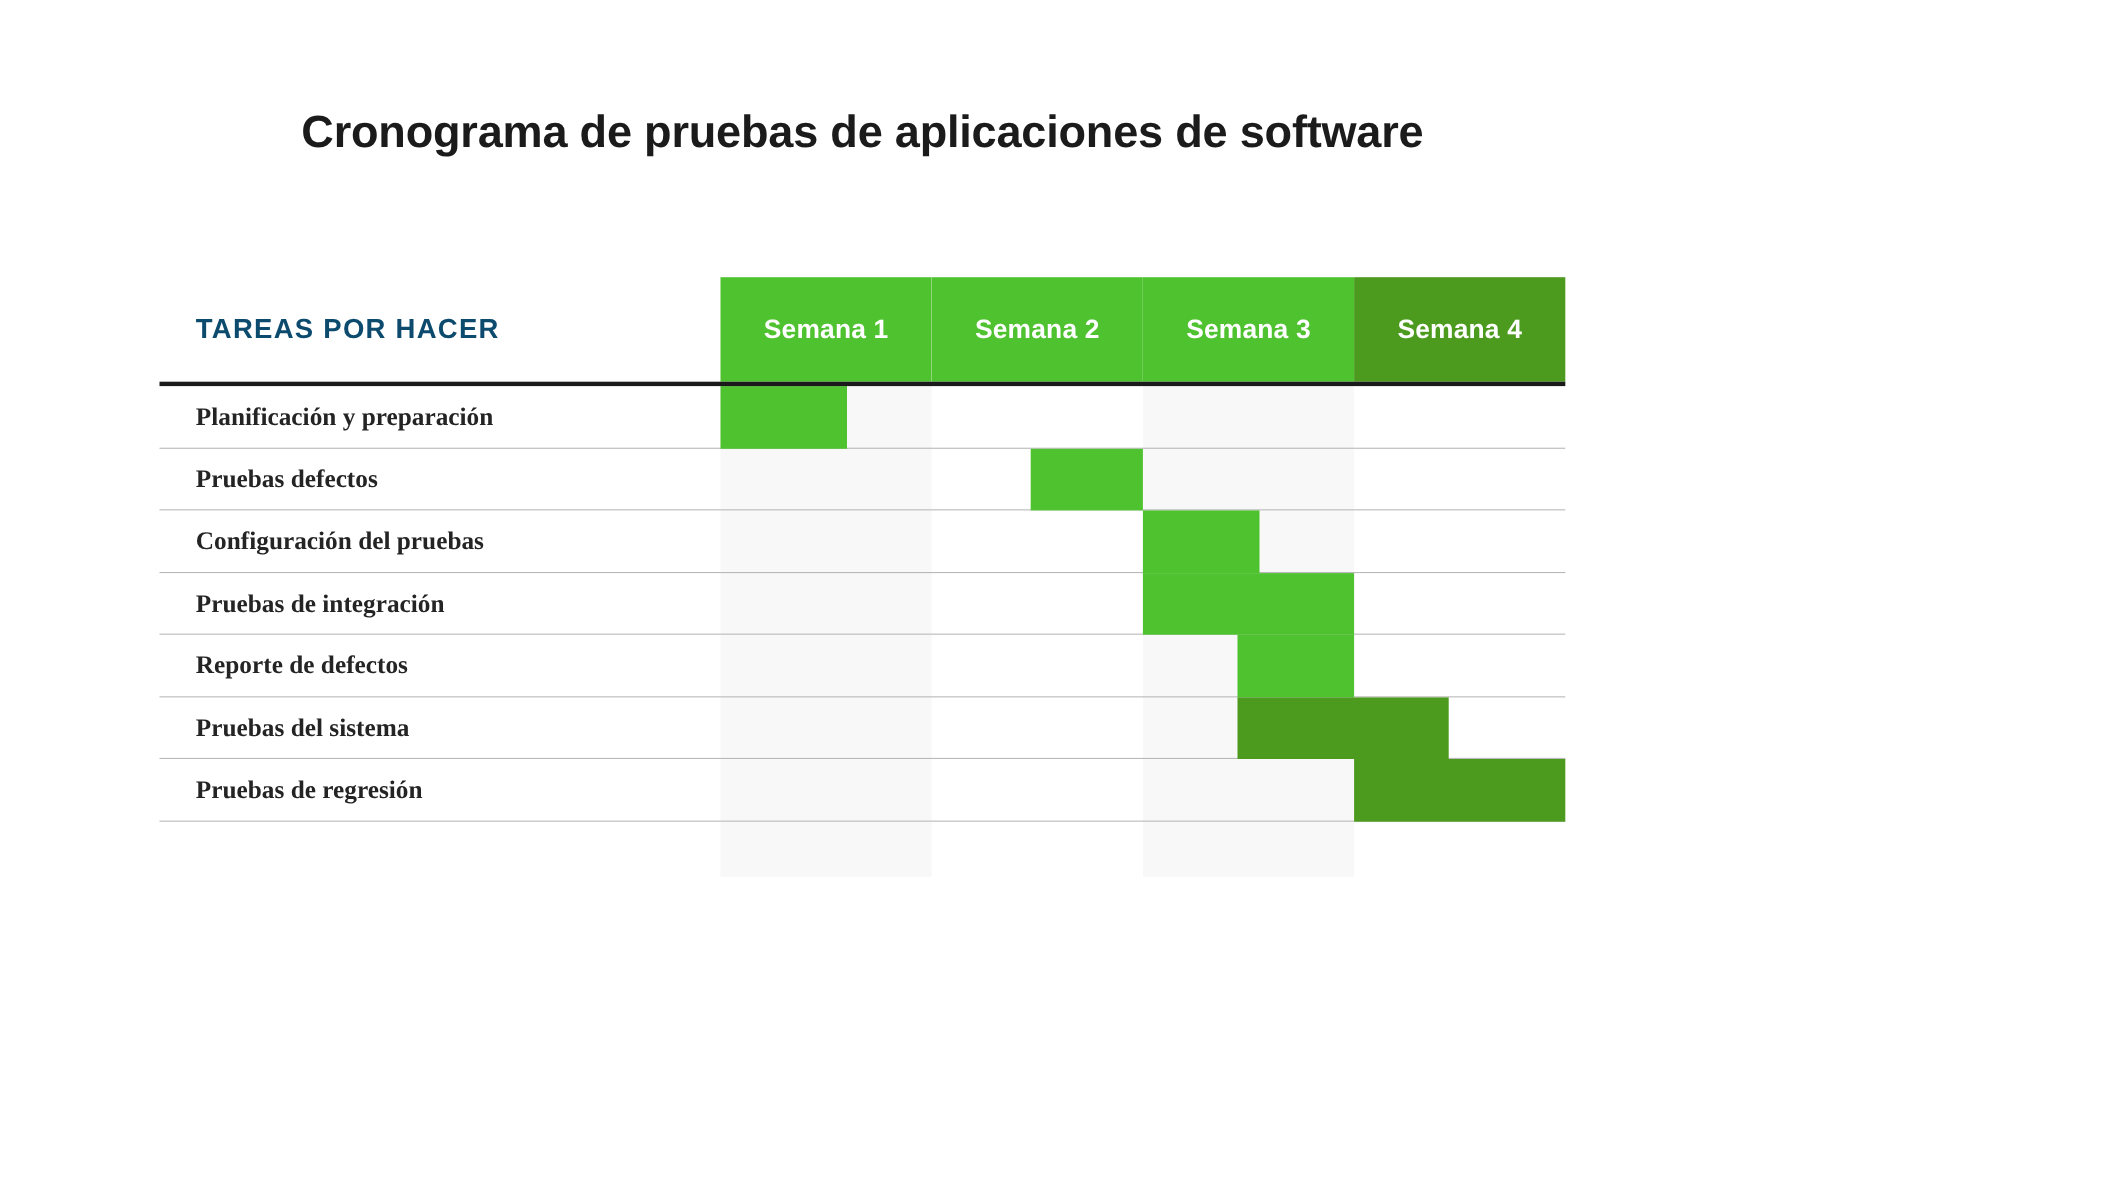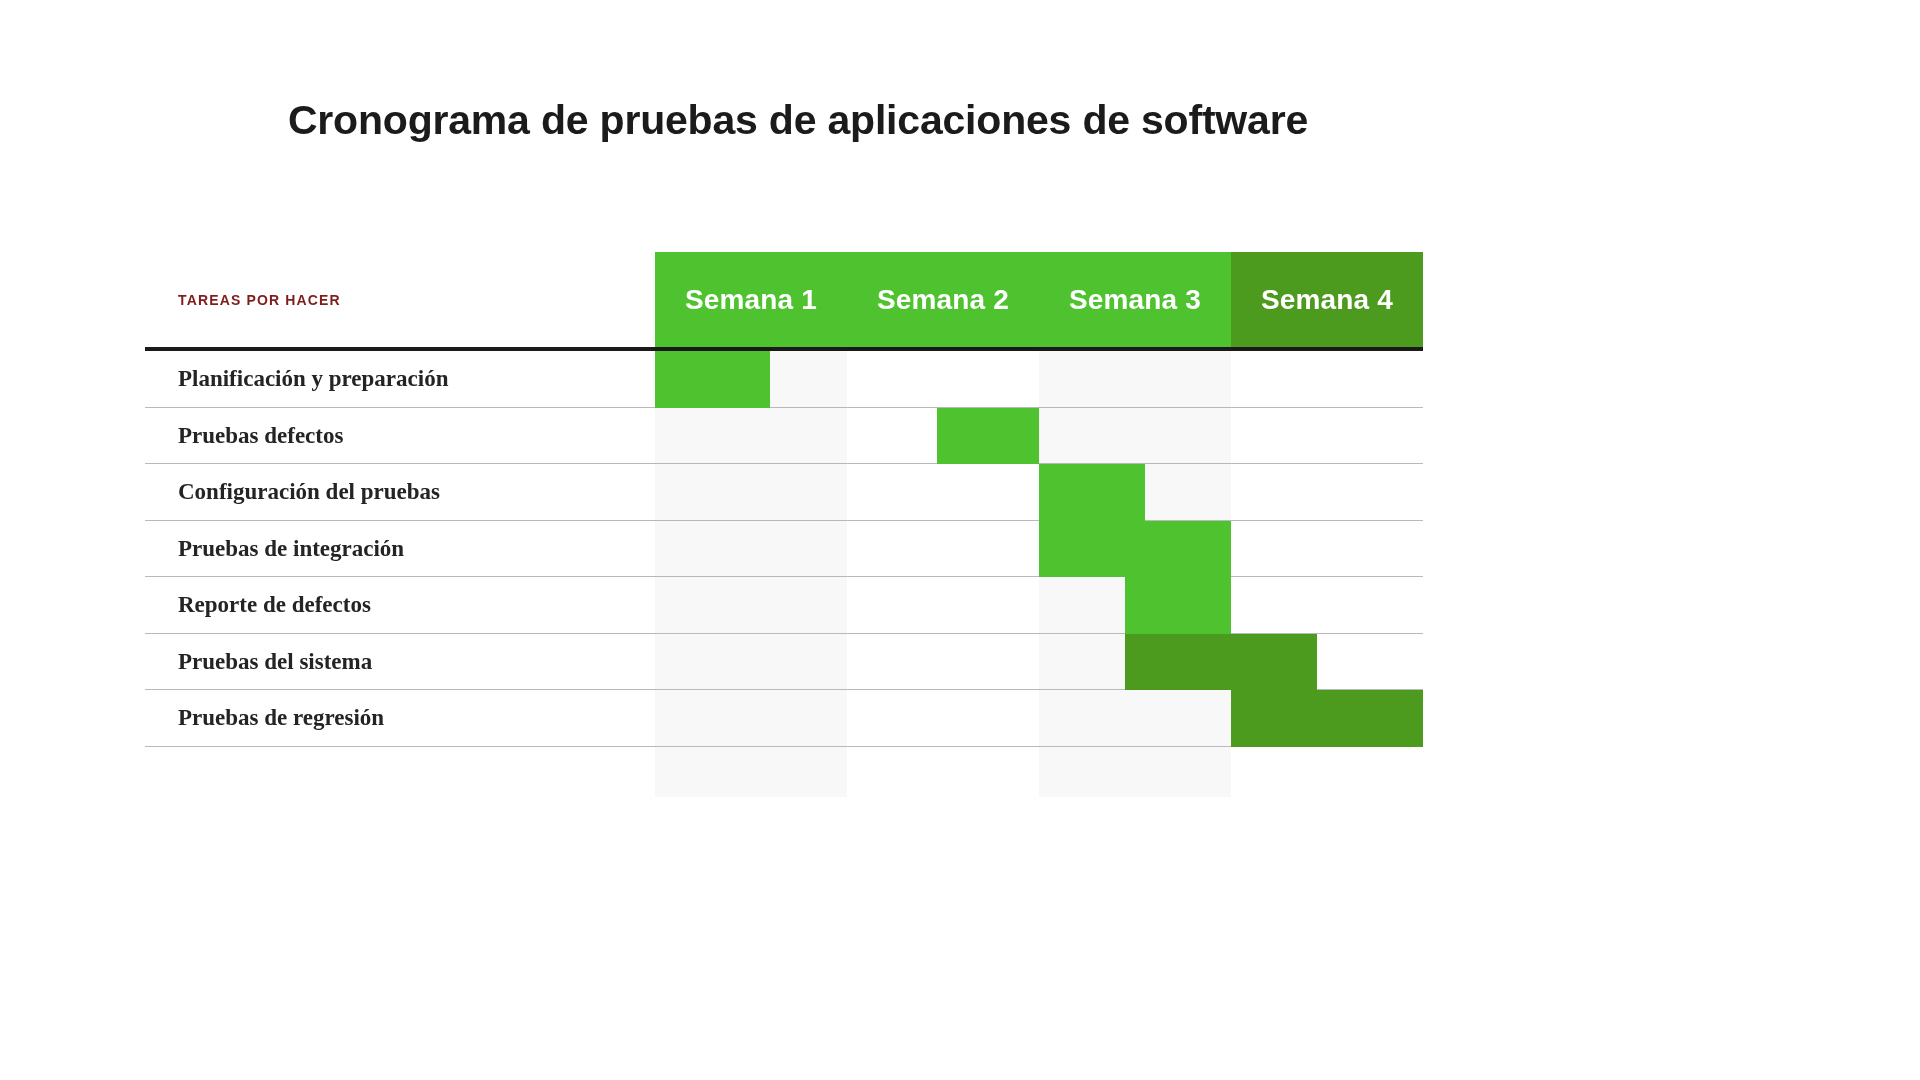--- a/index.html
+++ b/index.html
@@ -12,21 +12,21 @@
 
   #stage {
     position:relative;
     width:1920px; height:1080px;
     background:#ffffff;
   }
 
   
   #chart-title {
     position:absolute;
-    left:14px; top:97px;
+    left:0; top:97px;
     width:1568px;
     text-align:center;
     font-size:41px;
     font-weight:bold;
     color:#1b1b1b;
     letter-spacing:-0.2px;
     white-space:nowrap;
   }
 
   
@@ -56,34 +56,34 @@
     z-index:3;
   }
   #tasks-col-header {
     position:absolute;
     left:0; top:0;
     width:510px; height:95px;
     display:flex; align-items:center;
     padding-left:33px;
   }
   #tasks-col-header span {
-    font-size:14px;
-    font-weight:bold;
-    color:#7f1d1d;
+    font-size:25px;
+    font-weight:bold;
+    color:#0c4a6e;
     letter-spacing:1.15px;
   }
   .week-head {
     position:absolute;
     top:0; height:95px;
     display:flex; align-items:center; justify-content:center;
     background:#4FC230;
   }
   .week-head.alt { background:#4C9A1E; }
   .week-head span {
-    font-size:28px;
+    font-size:24px;
     font-weight:bold;
     color:#ffffff;
     letter-spacing:0.15px;
   }
   
   .week-head::after {
     content:"";
     position:absolute;
     right:-2px; top:0;
     width:2px; height:95px;

